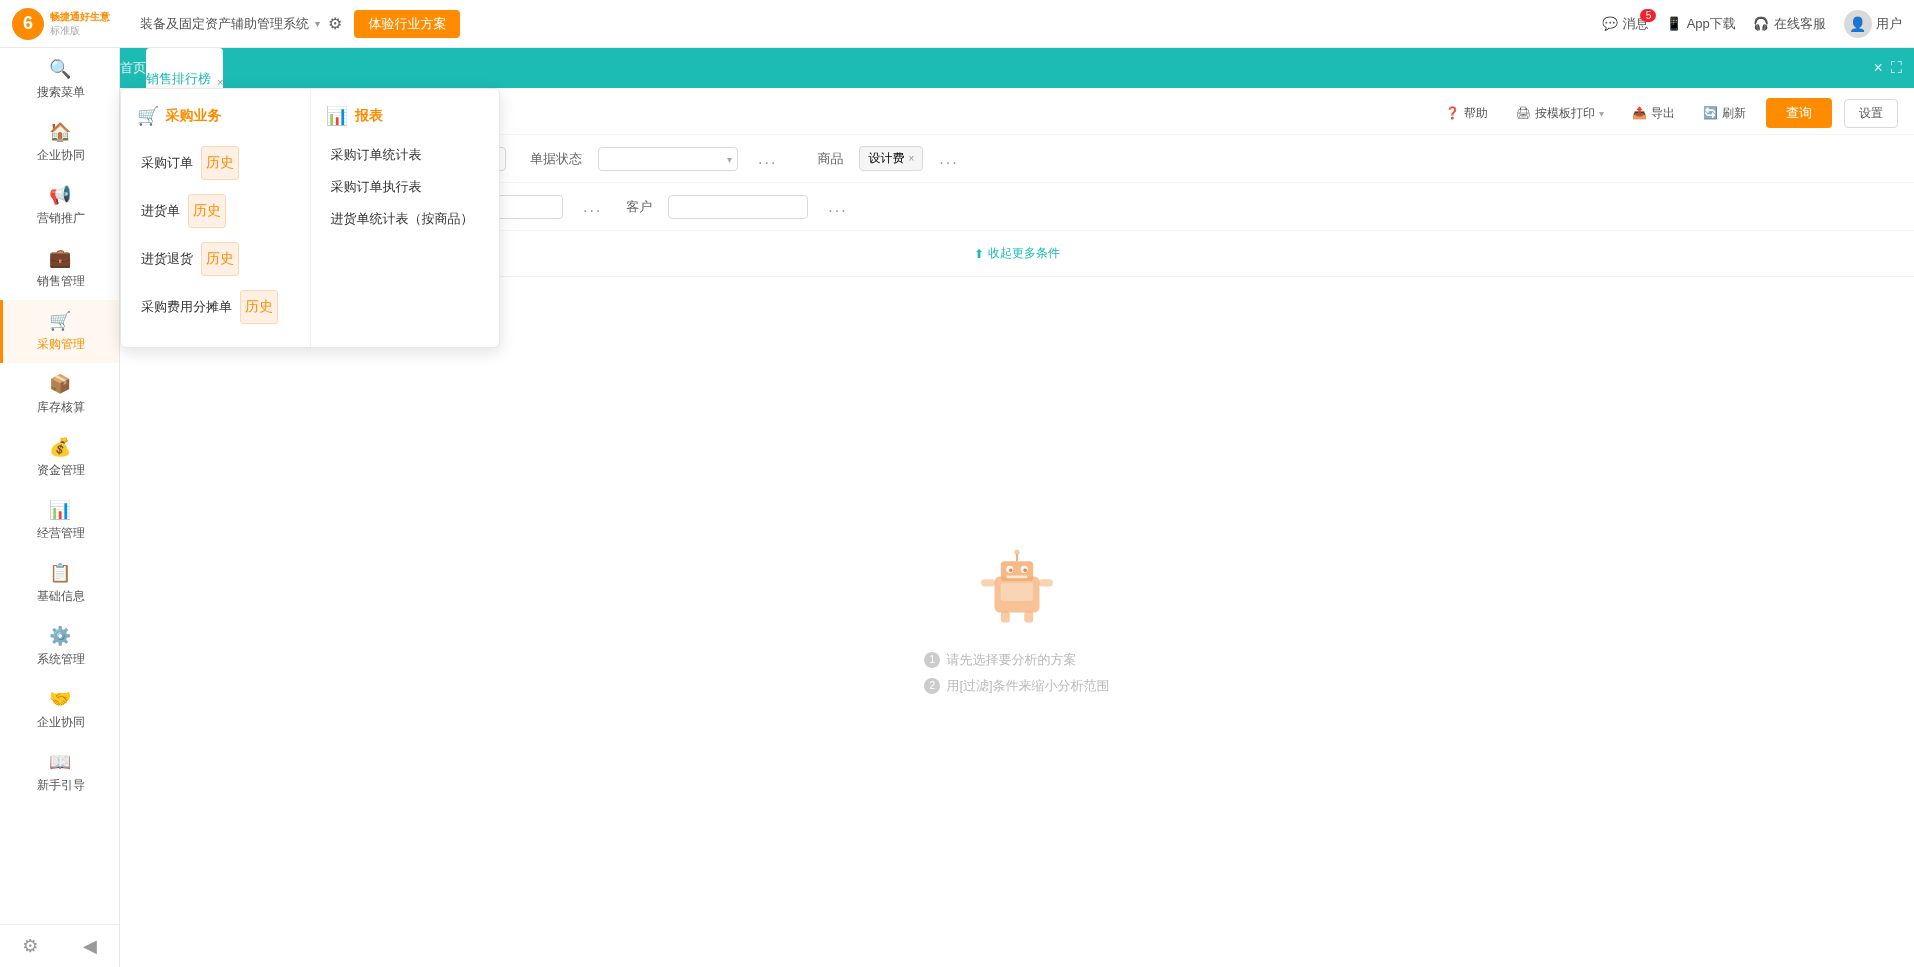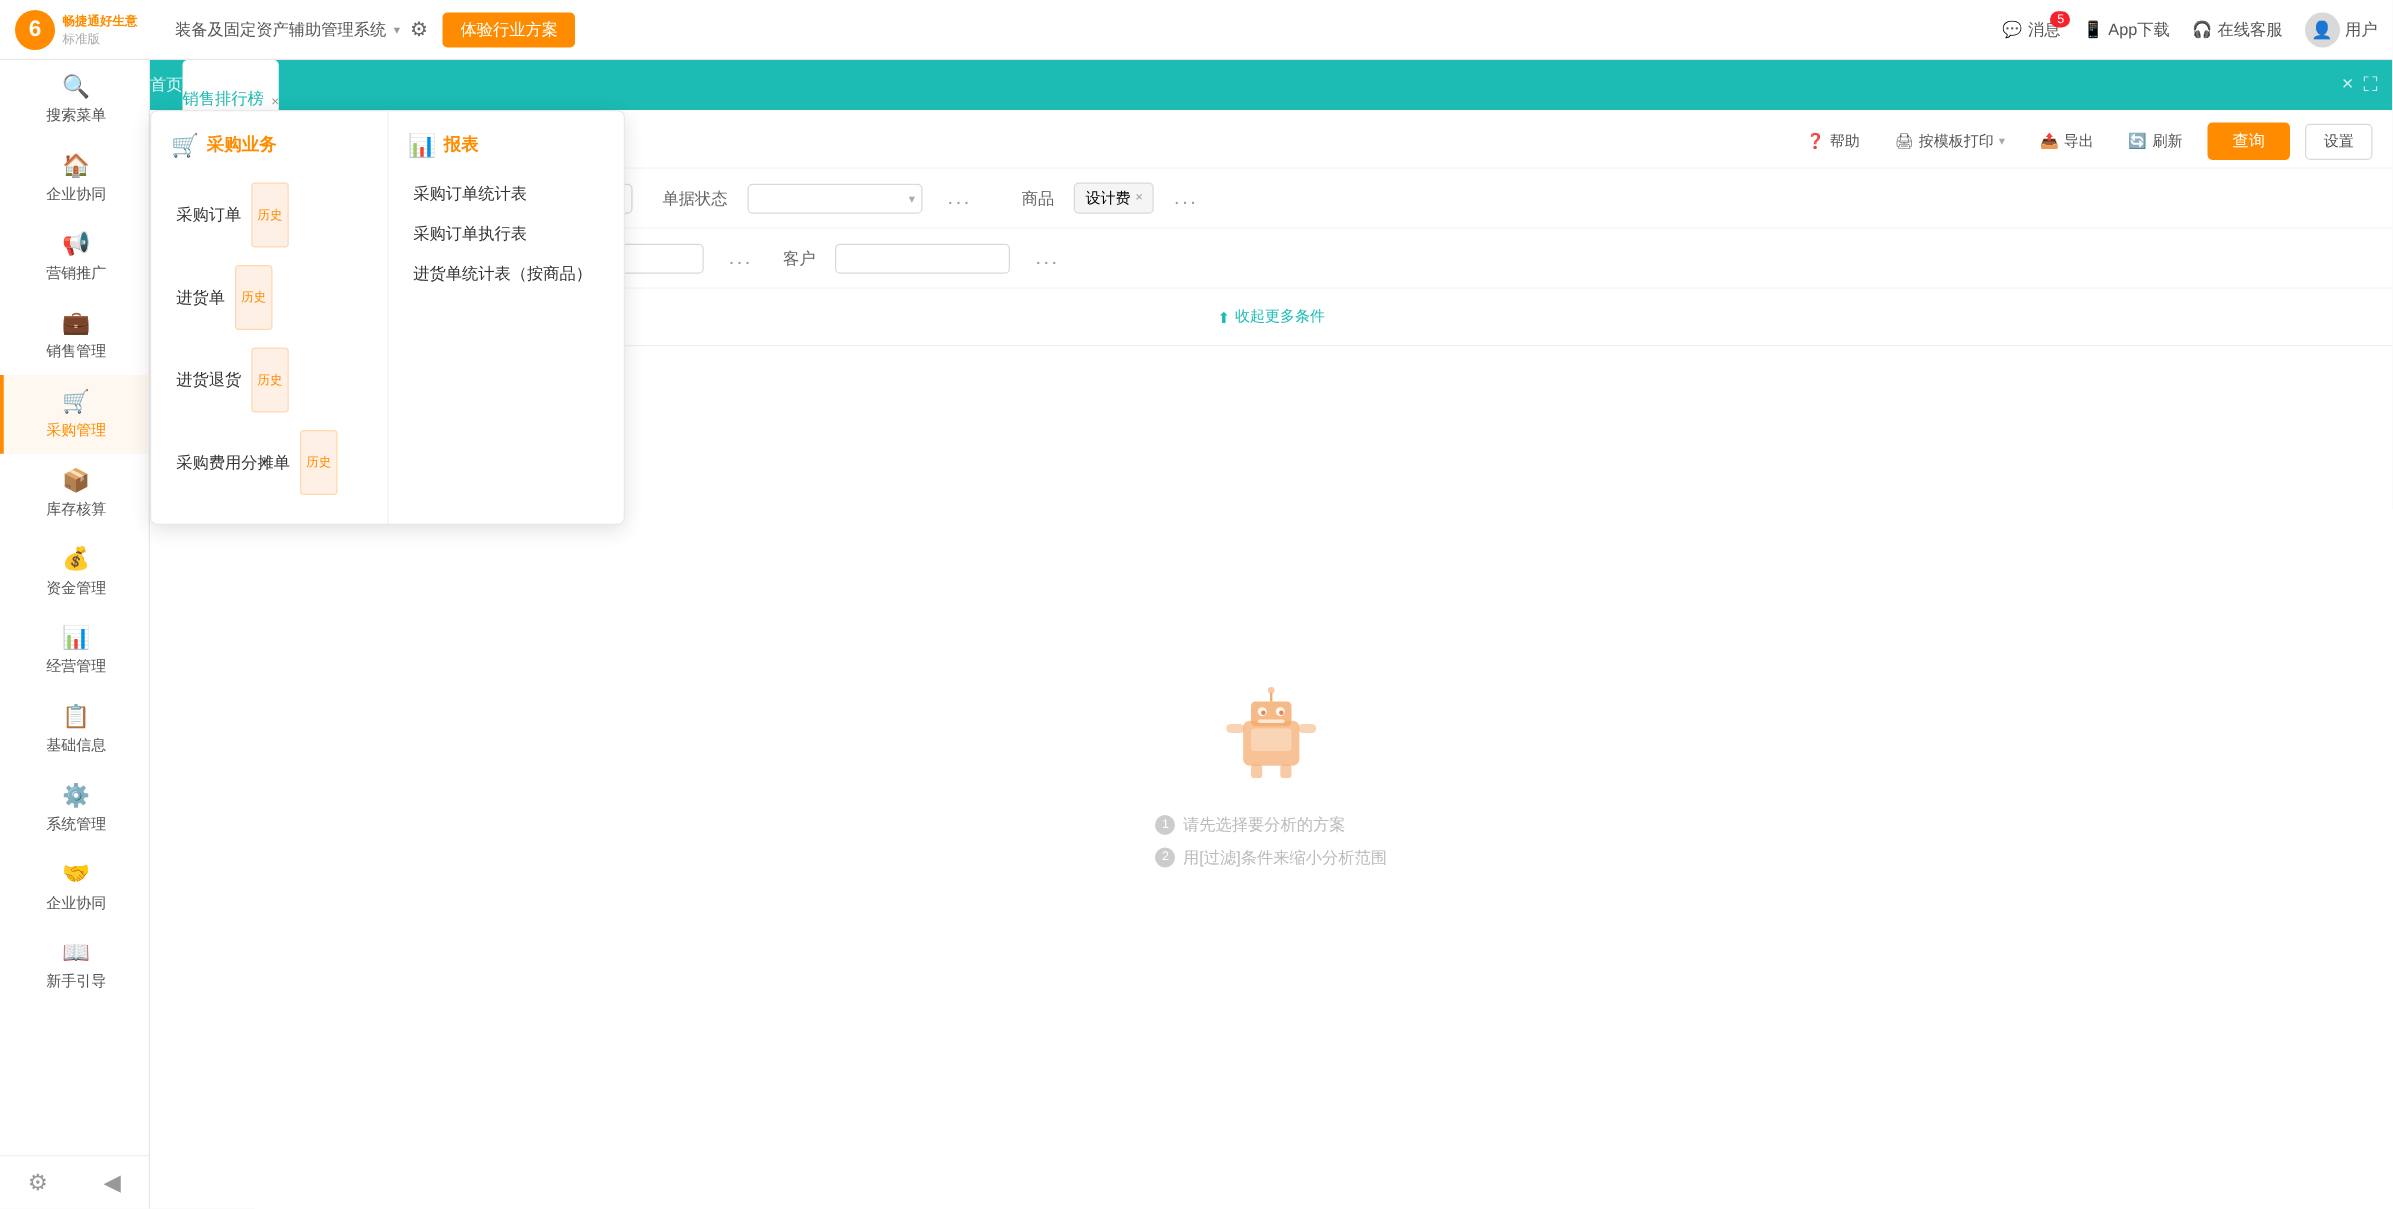--- a/index.html
+++ b/index.html
@@ -255,22 +255,22 @@
       padding: 7px 4px;
       cursor: pointer;
       color: #333; font-size: 13px;
       border-radius: 3px;
     }
     .history-tag {
       background: #fff0e6;
       color: #ff8c00;
       border: 1px solid #ffd8b0;
       border-radius: 3px;
-      font-size: 10px;
-      padding: 18px 4px;
+      font-size: 14px;
+      padding: 7px 4px;
     }
 
     
     .filter-line {
       display: flex; align-items: center; gap: 16px;
       padding: 10px 16px;
       border-bottom: 1px solid #f5f5f5;
     }
 
     

